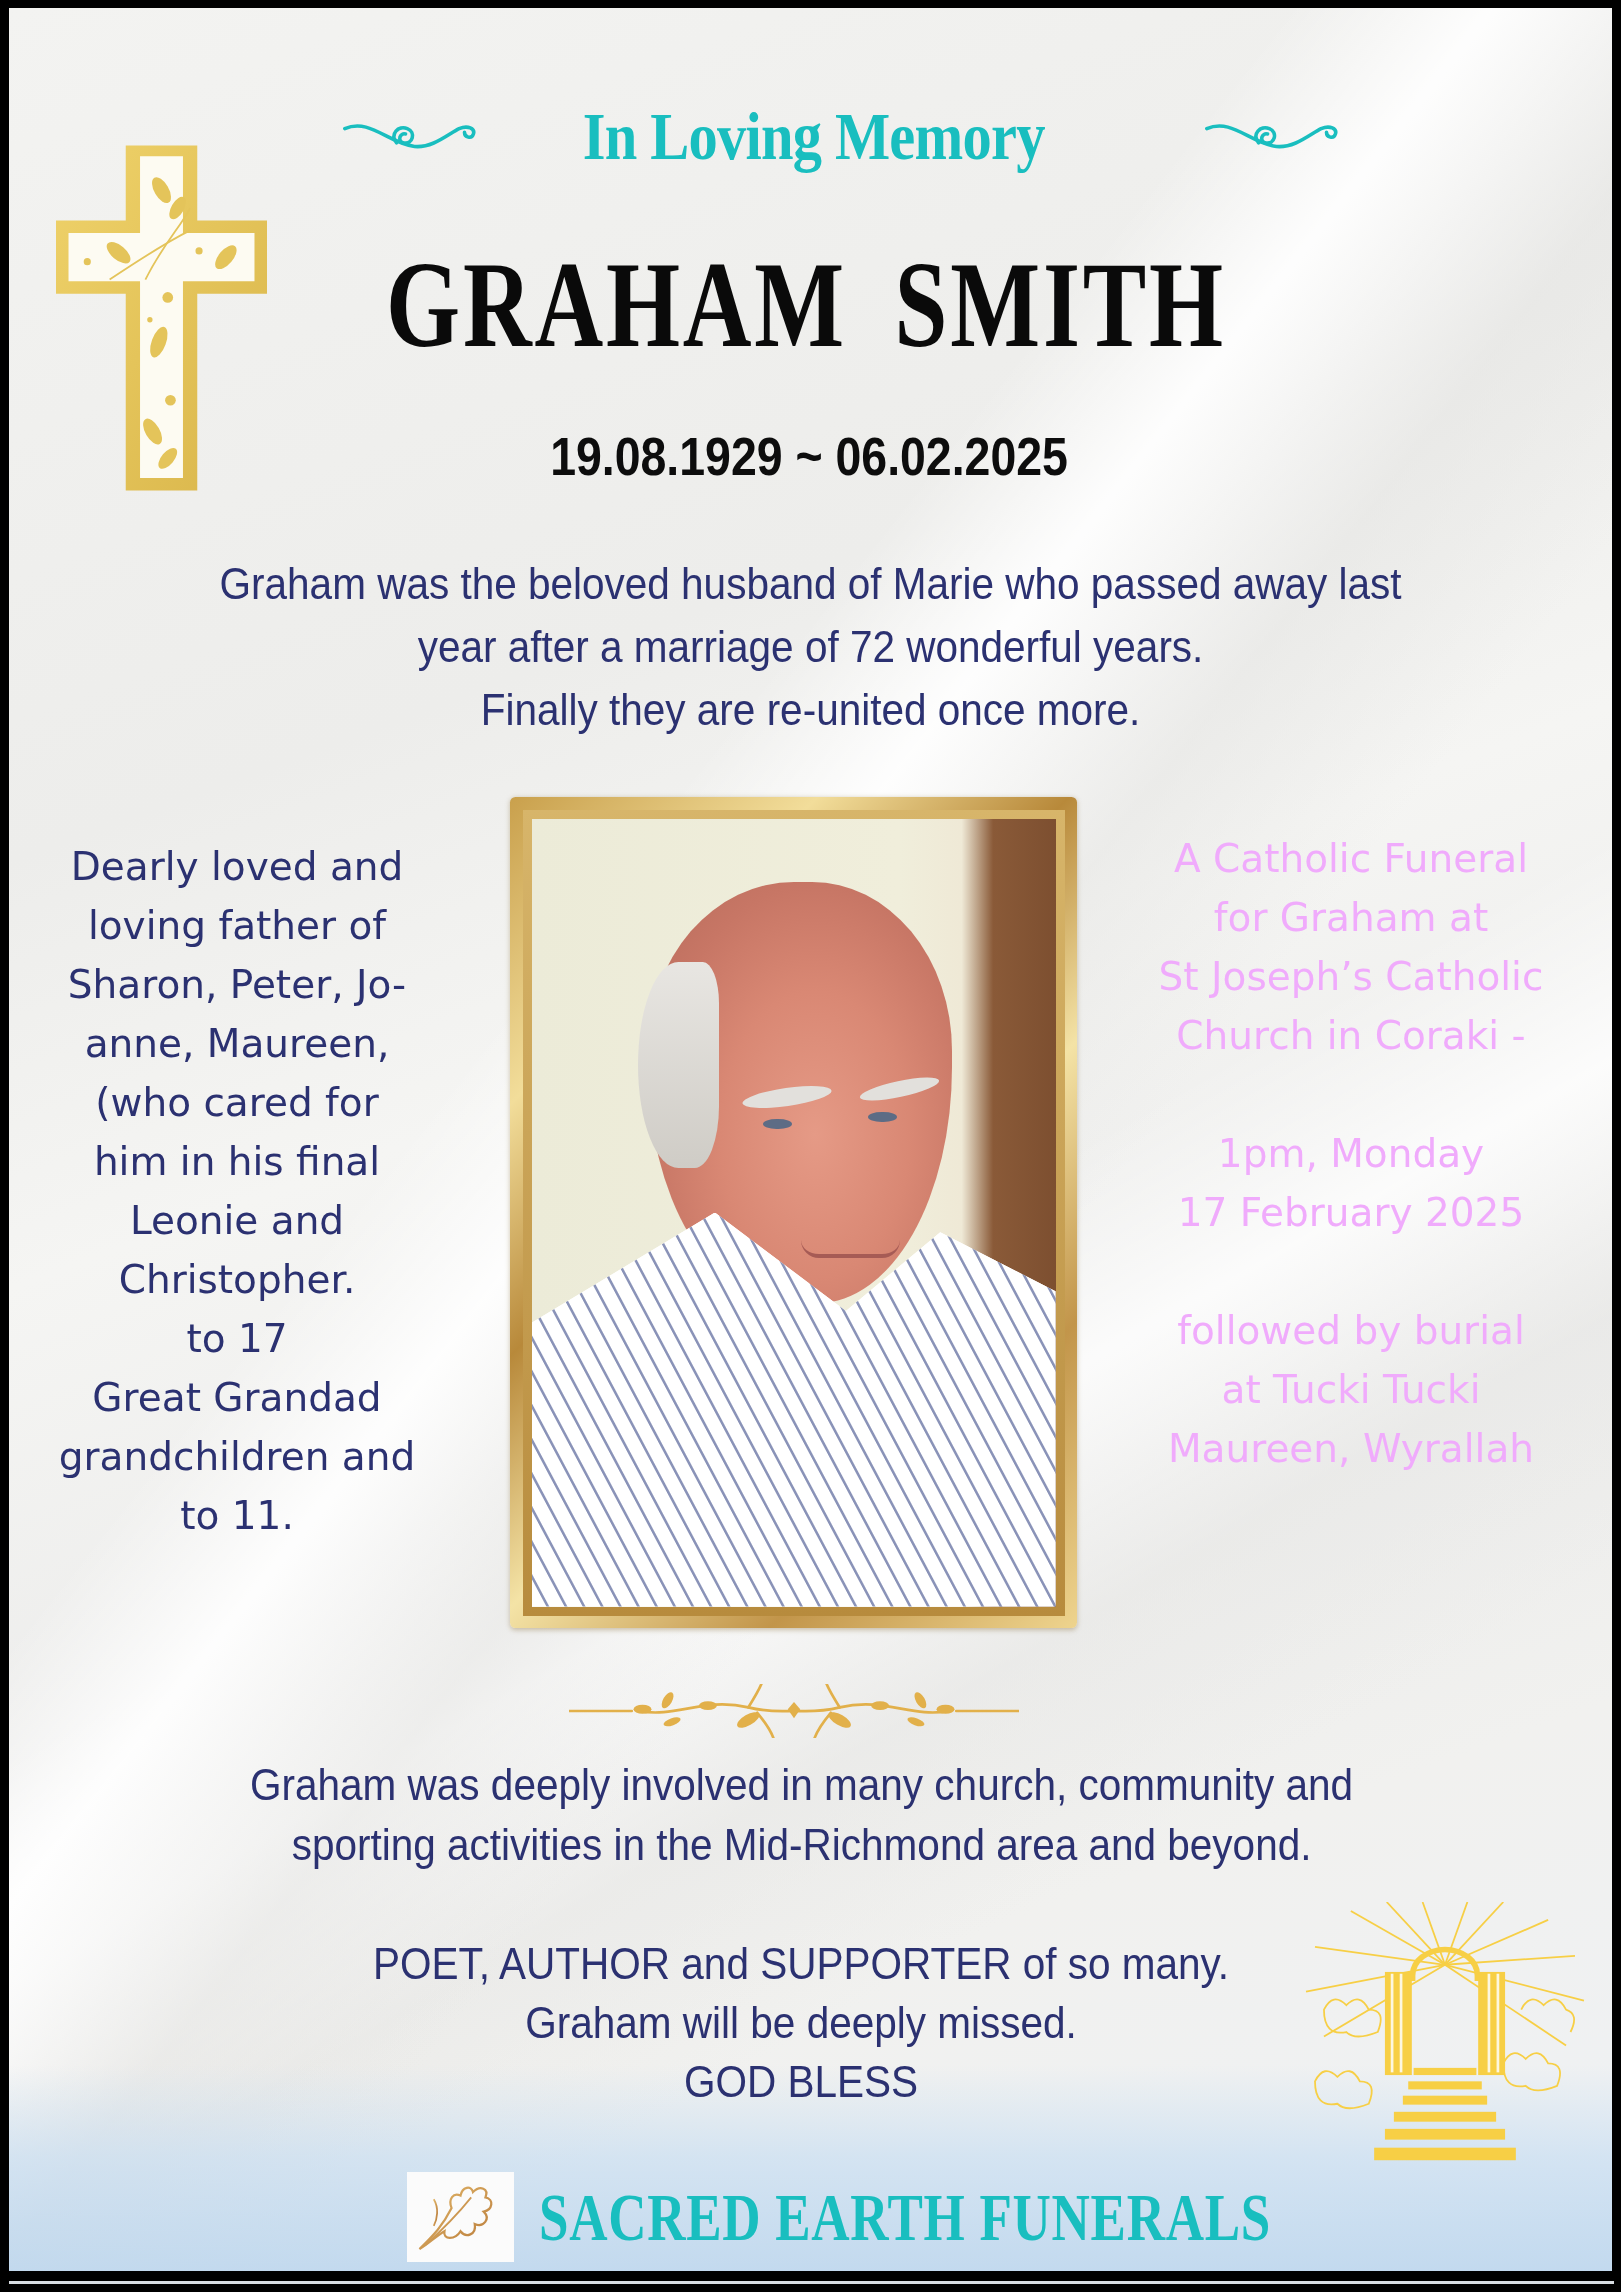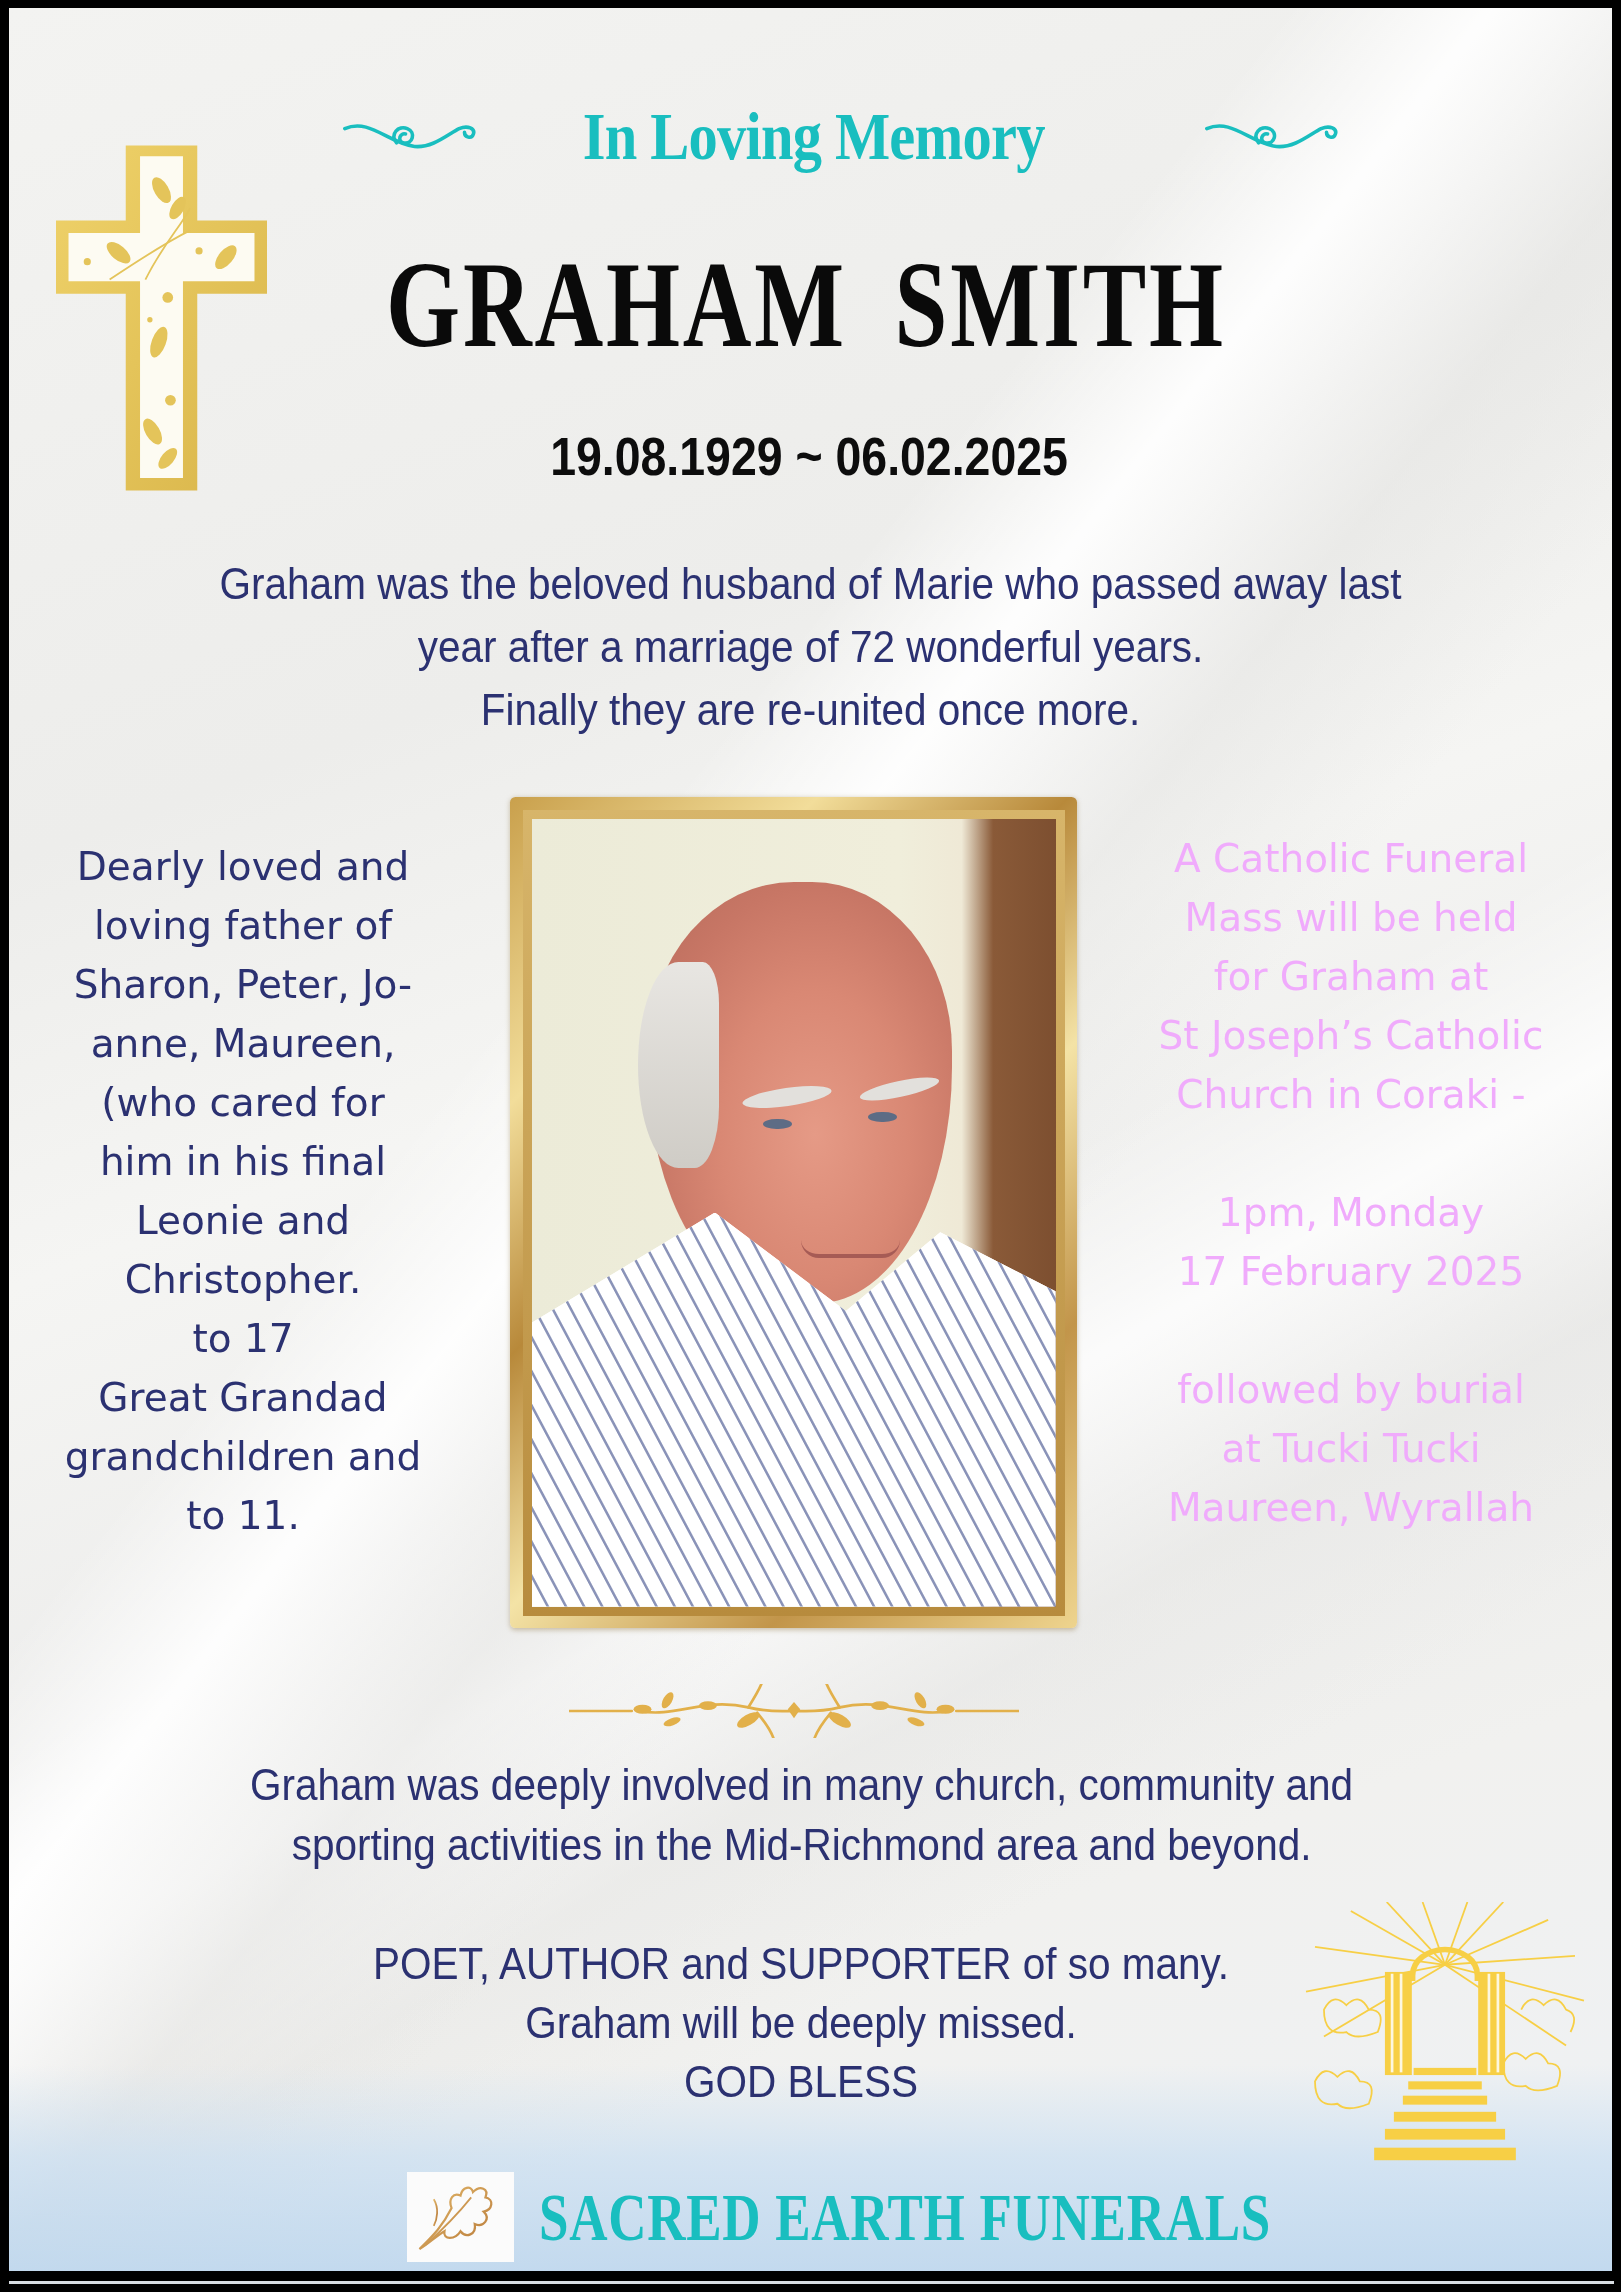--- a/index.html
+++ b/index.html
@@ -25,21 +25,21 @@
   .in-memory { left:0; width:1621px; top:97px; font-family:"Liberation Serif", serif; font-weight:bold; font-size:68px; letter-spacing:-0.9px; transform:scaleX(.86); transform-origin:833px 0; }
   .name { left:0; width:1621px; top:235px; font-family:"Liberation Serif", serif; font-weight:bold; font-size:122px; color:#0a0a0a; letter-spacing:3.6px; transform:scaleX(.78); transform-origin:790px 0; word-spacing:27px; }
   .dates { left:0; width:1621px; top:425px; font-family:"Liberation Sans", sans-serif; font-weight:bold; font-size:54px; color:#0d0d0d; transform:scaleX(.86); transform-origin:800px 0; }
 
   .para { font-family:"Liberation Sans", sans-serif; font-size:45px; line-height:63px; transform:scaleX(.9); }
   .p1 { left:0; width:1621px; top:552px; transform-origin:811px 0; }
   .p2 { left:0; width:1603px; top:1755px; transform-origin:802px 0; line-height:60px; }
   .p3 { left:0; width:1603px; top:1934px; transform-origin:797px 0; line-height:59px; }
 
   .col { font-family:"DejaVu Sans", sans-serif; font-size:39px; line-height:59px; text-align:center; white-space:nowrap; }
-  .col-left { left:19px; width:448px; top:837px; color:#2b3171; }
+  .col-left { left:13px; width:448px; top:837px; color:#2b3171; }
   .col-right { left:1127px; width:448px; top:829px; color:#f0abfc; }
   .col span { display:block; height:59px; }
 
   .frame {
     left:510px; top:797px; width:567px; height:831px; border-radius:5.4px;
     background: linear-gradient(135deg, #c9a04c 0%, #f2dd9a 22%, #b8893a 40%, #f4e3a6 58%, #c2954a 78%, #eed48e 100%);
     box-shadow: 0 1.8px 5.4px rgba(120,90,30,.35);
   }
   .frame-inner { position:absolute; left:12.5px; top:12.5px; right:12.5px; bottom:12.5px; background:linear-gradient(180deg,#d7b56a,#b78b3d); }
   .photo {
@@ -154,21 +154,20 @@
       <div class="eye1"></div>
       <div class="eye2"></div>
       <div class="mouth"></div>
       <div class="stripes"></div>
     </div>
   </div>
 </div>
 
 <div class="abs col col-right">
   <span>A Catholic Funeral</span>
-  <span>Mass will be held</span>
   <span>for Graham at</span>
   <span>St Joseph’s Catholic</span>
   <span>Church in Coraki -</span>
   <span></span>
   <span>1pm, Monday</span>
   <span>17 February 2025</span>
   <span></span>
   <span>followed by burial</span>
   <span>at Tucki Tucki</span>
   <span>Maureen, Wyrallah</span>

